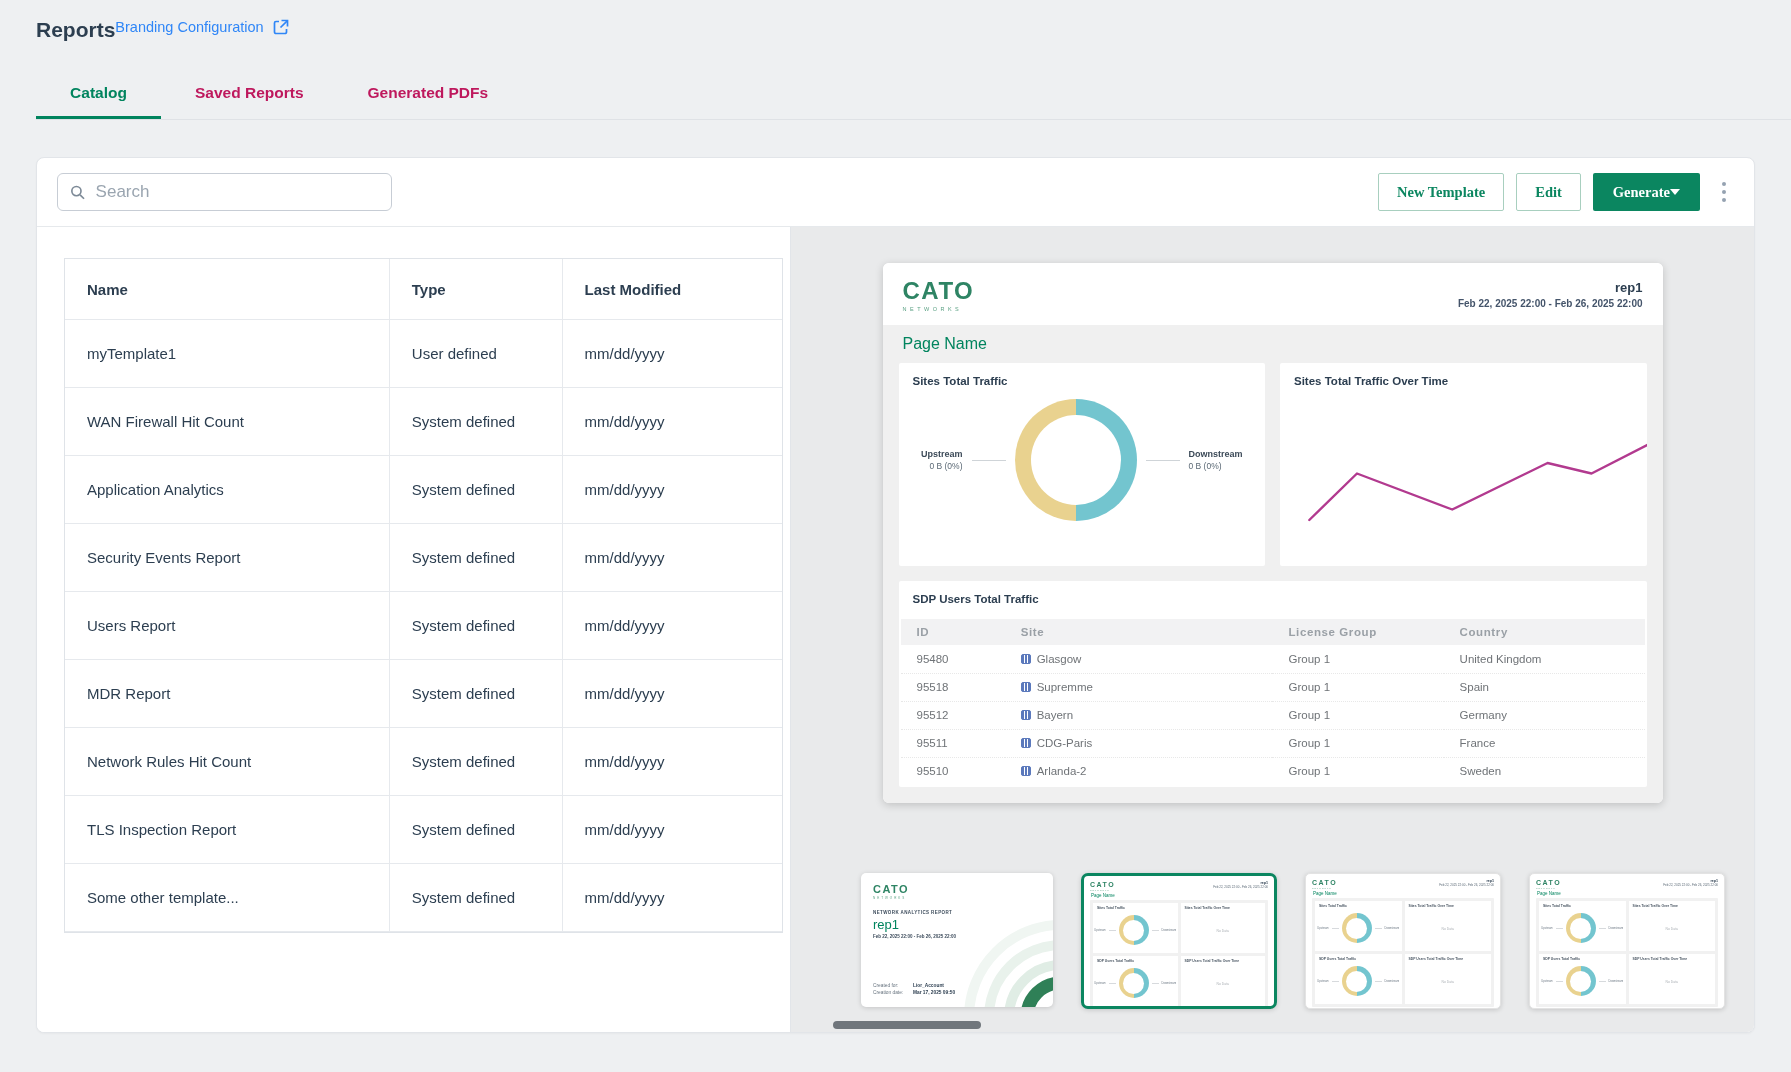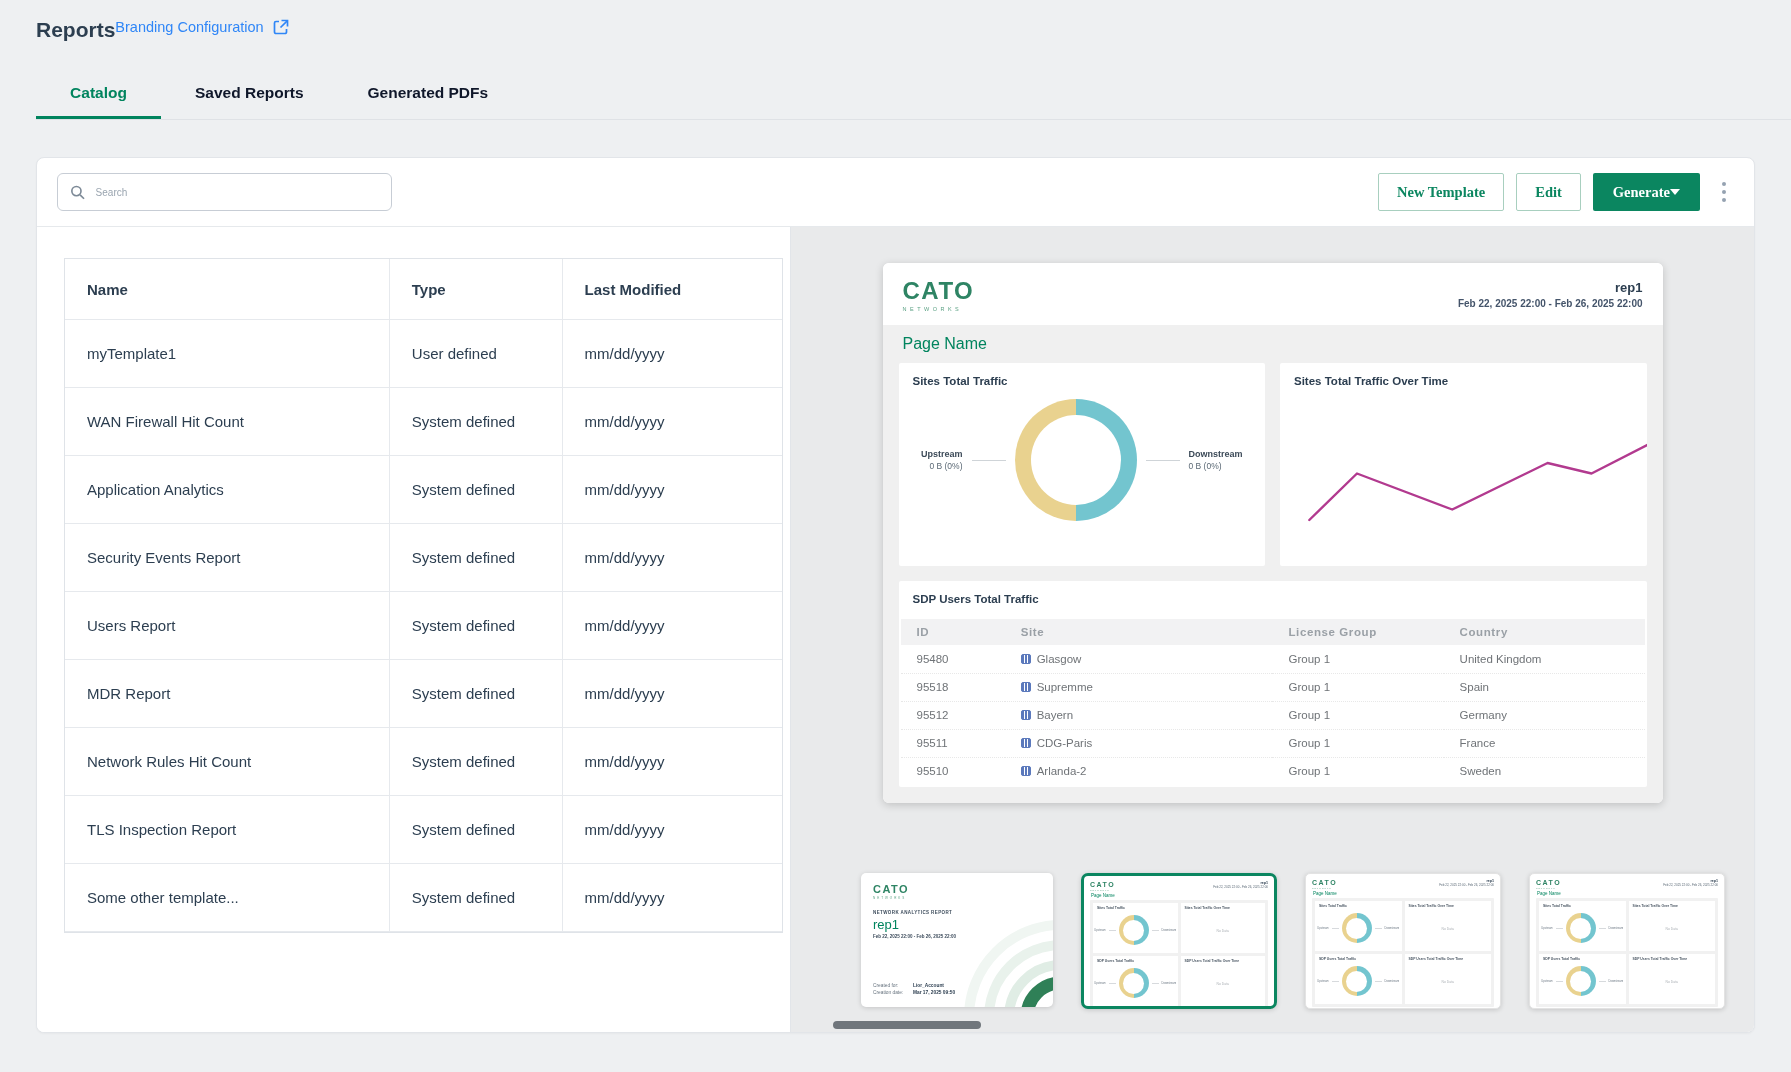--- a/index.html
+++ b/index.html
@@ -7,28 +7,28 @@
   body { background:#eef0f2; font-family:"Liberation Sans", sans-serif; color:#2c3e50; }
 
   
   .top-header{ display:flex; justify-content:flex-start; align-items:flex-start; padding:18px 36px 0 36px; }
   .page-title{ font-size:21px; font-weight:bold; color:#2c3e50; }
   .branding-link{ display:flex; align-items:center; gap:8px; color:var(--link-blue,#2f86f7); font-size:14.5px; cursor:pointer; }
   .branding-link svg{ display:block; }
 
   
   .tabs{ display:flex; gap:4px; margin:32px 0 0 36px; border-bottom:1px solid #dfe2e6; width:calc(100% - 36px); }
-  .tab{ padding:10px 30px 14px 30px; font-size:15.5px; font-weight:bold; color:#0f172a; cursor:pointer; border-bottom:3px solid transparent; min-width:125px; text-align:center; }
+  .tab{ padding:10px 30px 14px 30px; font-size:15.5px; font-weight:bold; color:#be185d; cursor:pointer; border-bottom:3px solid transparent; min-width:125px; text-align:center; }
   .tab.active{ color:var(--accent-green,#00845e); border-bottom-color:var(--accent-green,#00845e); }
 
   
   .card{ margin:37px 36px 0 36px; background:#fff; border:1px solid #e2e5e9; border-radius:8px; height:876px; display:flex; flex-direction:column; overflow:hidden; box-shadow:0 1px 2px rgba(40,50,60,.04); }
   .toolbar{ display:flex; justify-content:space-between; align-items:center; padding:15px 20px; border-bottom:1px solid #e6e9ec; }
   .search-box{ display:flex; align-items:center; gap:10px; width:335px; height:38px; border:1px solid #c7cdd5; border-radius:6px; padding:0 12px; background:#fff; }
-  .search-box input{ border:none; outline:none; font-size:10px; color:#45535f; width:100%; font-family:"Liberation Sans",sans-serif; }
+  .search-box input{ border:none; outline:none; font-size:17px; color:#45535f; width:100%; font-family:"Liberation Sans",sans-serif; }
   .search-box input::placeholder{ color:#9aa5b0; }
   .toolbar-actions{ display:flex; align-items:center; gap:12px; }
   .btn{ height:38px; border-radius:2px; font-size:14.5px; font-weight:bold; padding:0 18px; cursor:pointer; font-family:Liberation Serif, serif; }
   .btn.outline{ background:#fff; color:var(--button-green,#0b8660); border:1px solid #a8cfbf; }
   .btn.solid{ background:var(--button-green,#0b8660); color:#fff; border:none; display:flex; align-items:center; padding:0 20px; }
   .caret{ width:0; height:0; border-left:5px solid transparent; border-right:5px solid transparent; border-top:6px solid #fff; }
   .kebab{ display:flex; flex-direction:column; gap:4px; padding:6px 8px; cursor:pointer; margin-left:2px; }
   .kebab i{ width:4px; height:4px; border-radius:50%; background:#95a2b1; }
 
   

